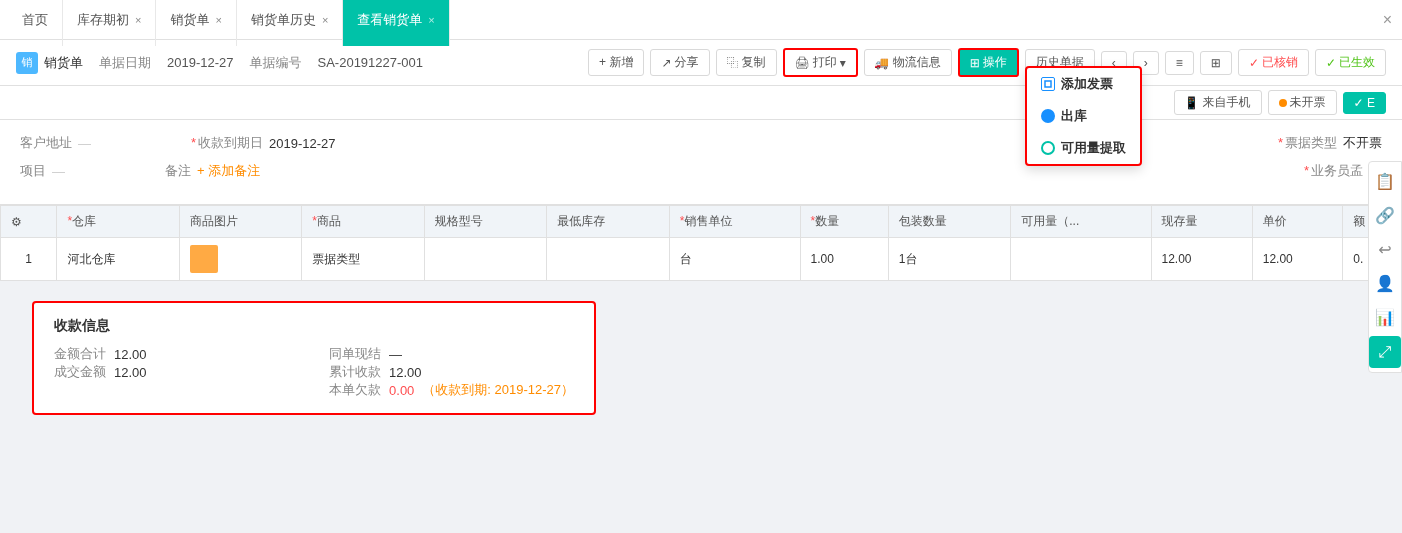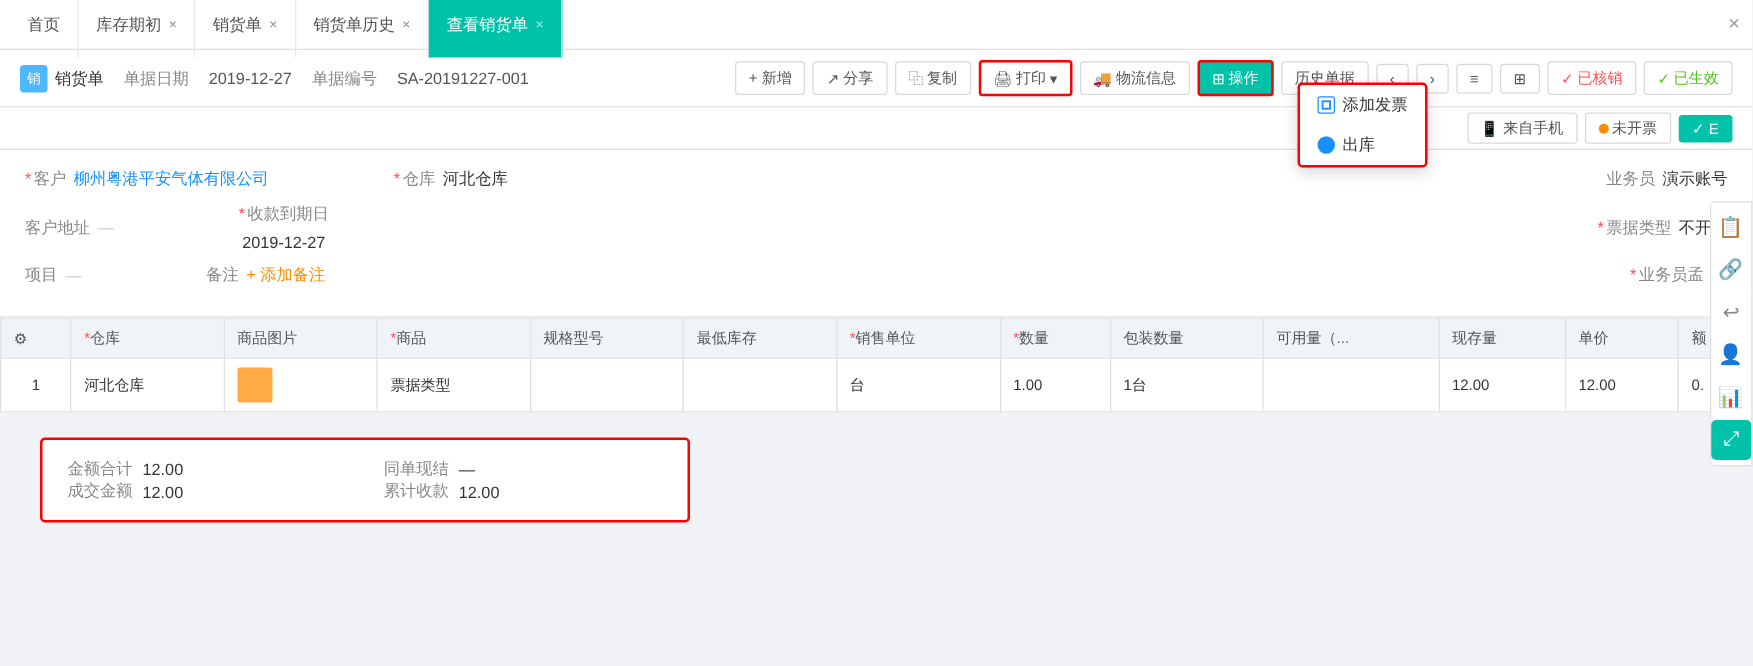--- a/index.html
+++ b/index.html
@@ -132,20 +132,21 @@
     .dropdown-menu {
       position: absolute; background: #fff; border: 1px solid #e0e0e0;
       border-radius: 4px; box-shadow: 0 4px 12px rgba(0,0,0,0.15);
       z-index: 200; min-width: 100px;
       top: 66px; right: 260px;
     }
     .dropdown-menu-item {
       display: flex; align-items: center; gap: 6px;
       padding: 7px 14px; cursor: pointer; font-size: 13px; color: #333;
       white-space: nowrap;
+      font-weight: bold;
     }
     .menu-icon-square {
       width: 14px; height: 14px; border: 1px solid #1890ff; border-radius: 2px;
       display: inline-flex; align-items: center; justify-content: center;
     }
     .menu-icon-circle {
       width: 14px; height: 14px; border: 2px solid #1890ff; border-radius: 50%;
       display: inline-flex; align-items: center; justify-content: center;
       background: #1890ff;
     }
@@ -274,38 +275,24 @@
       <span>未开票</span>
     </button>
     <button class="btn-sm btn-confirm">
       <span>✓ E</span>
     </button>
   </div>
 
   <div class="form-area">
     <div class="form-row">
       <div class="form-field">
-        <span class="form-label required">客户</span>
-        <span class="form-value link">柳州粤港平安气体有限公司</span>
-      </div>
-      <div class="form-field" style="margin-left:80px;">
-        <span class="form-label required">仓库</span>
-        <span class="form-value">河北仓库</span>
-      </div>
-      <div class="form-field" style="margin-left:auto;">
-        <span class="form-label">业务员</span>
-        <span class="form-value">演示账号</span>
-      </div>
-    </div>
-    <div class="form-row">
-      <div class="form-field">
         <span class="form-label">客户地址</span>
         <span class="form-value form-dash">—</span>
       </div>
-      <div class="form-field" style="margin-left:80px;flex-direction:column;">
+      <div class="form-field" style="margin-left:80px;">
         <span class="form-label required">收款到期日</span>
         <span class="form-value">2019-12-27</span>
       </div>
       <div class="form-field" style="margin-left:auto;">
         <span class="form-label required">票据类型</span>
         <span class="form-value">不开票</span>
       </div>
     </div>
     <div class="form-row">
       <div class="form-field">
@@ -359,58 +346,68 @@
           <td>12.00</td>
           <td>12.00</td>
           <td>0.</td>
         </tr>
       </tbody>
     </table>
   </div>
 
   <div style="padding: 8px 16px;">
     <div class="info-box">
+      <div class="info-box-title">收款信息</div>
       <div class="info-grid">
         <div>
           <div class="info-row">
             <span class="info-key">金额合计</span>
             <span class="info-val">12.00</span>
           </div>
           <div class="info-row">
             <span class="info-key">成交金额</span>
             <span class="info-val">12.00</span>
           </div>
         </div>
         <div>
           <div class="info-row">
             <span class="info-key">同单现结</span>
             <span class="info-val">—</span>
           </div>
           <div class="info-row">
             <span class="info-key">累计收款</span>
             <span class="info-val">12.00</span>
           </div>
+          <div class="info-row">
+            <span class="info-key">本单欠款</span>
+            <span class="info-val red">0.00</span>
+            <span class="info-val" style="color:#ff8c00;">（收款到期: 2019-12-27）</span>
+          </div>
         </div>
       </div>
     </div>
   </div>
 
   <div class="dropdown-menu dropdown-menu-highlight">
     <div class="dropdown-menu-item">
       <span class="menu-icon-square">
         <svg width="8" height="8" viewBox="0 0 8 8">
             <rect x="1" y="1" width="6" height="6" fill="none" stroke="#1890ff" stroke-width="1.5"></rect>
           </svg>
       </span>
       <span>添加发票</span>
     </div>
     <div class="dropdown-menu-item">
       <span class="menu-icon-circle" style="background:#1890ff; border-color:#1890ff;"></span>
       <span>出库</span>
     </div>
+    <div class="dropdown-menu-item">
+      <span class="menu-icon-circle-outline" style="border-color:#00c2a8;"></span>
+      <span>可用量提取</span>
+    </div>
   </div>
 
   <div class="right-sidebar">
     <div class="sidebar-icon-btn">📋</div>
     <div class="sidebar-icon-btn">🔗</div>
     <div class="sidebar-icon-btn">↩</div>
     <div class="sidebar-icon-btn">👤</div>
     <div class="sidebar-icon-btn">📊</div>
     <div class="sidebar-icon-btn green">⤢</div>
   </div>

